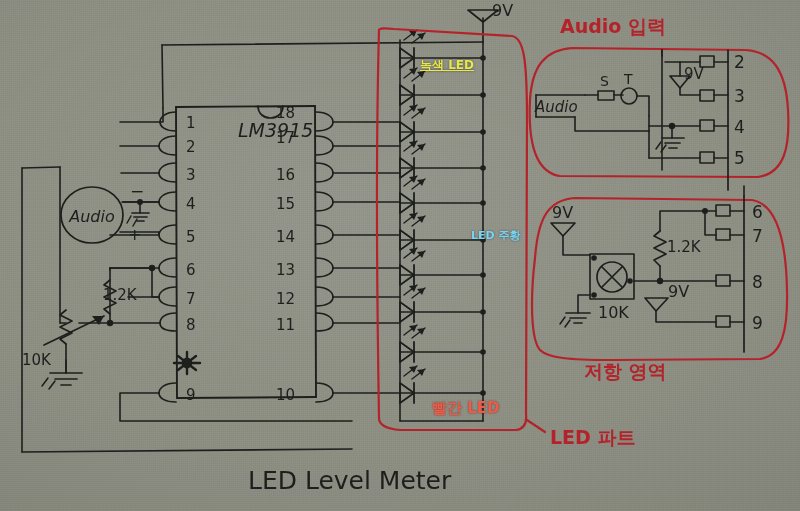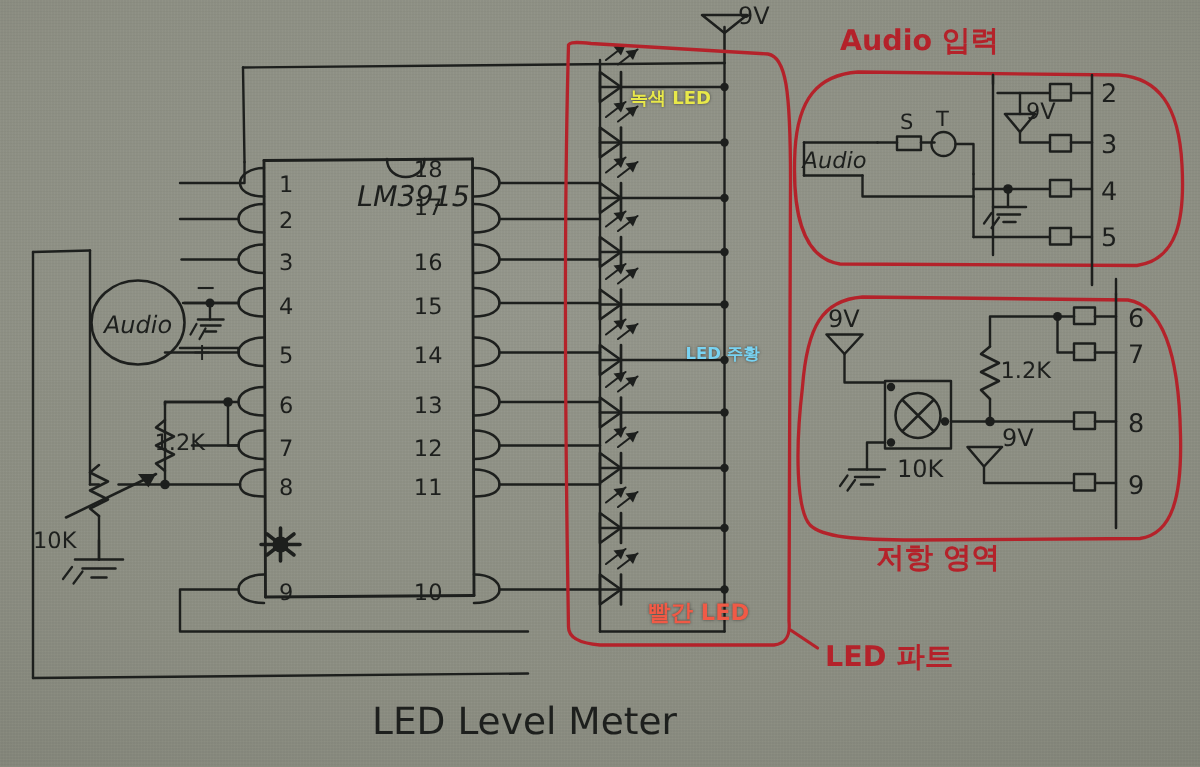--- a/index.html
+++ b/index.html
@@ -24,21 +24,21 @@
     opacity:.8;
   }
   svg#dw{position:absolute;left:0;top:0;width:800px;height:511px;}
   .ink{stroke:#1d1f1d;fill:none;stroke-linecap:round;stroke-linejoin:round;}
   .ink-f{fill:#1d1f1d;stroke:none;}
   .red{stroke:#b4222a;fill:none;stroke-linecap:round;stroke-linejoin:round;}
   text{font-family:"DejaVu Sans", sans-serif;}
   .hand{fill:#1d1f1d;font-family:"DejaVu Sans", sans-serif;}
   .handred{fill:#b4222a;font-family:"DejaVu Sans", sans-serif;}
   .ovl{position:absolute;white-space:nowrap;font-weight:bold;line-height:1;}
-  .ovl-green{color:#e8e84a;font-size:12px;text-shadow:0 0 2px rgba(0,0,0,.55);}
+  .ovl-green{color:#e8e84a;font-size:12px;text-shadow:0 0 2px rgba(0,0,0,.55);text-decoration:underline;}
   .ovl-cyan{color:#79d3f2;font-size:11px;text-shadow:0 0 2px rgba(0,0,0,.55);}
   .ovl-red{color:#f05a46;font-size:15px;text-shadow:0 0 2px rgba(0,0,0,.5);}
 </style>
 </head>
 <body>
 
 <div id="stage">
   <div class="paper"></div>
 
   <svg id="dw" viewBox="0 0 800 511">
@@ -408,15 +408,15 @@
       <text x="752" y="218">6</text>
       <text x="752" y="242">7</text>
       <text x="752" y="288">8</text>
       <text x="752" y="329">9</text>
     </g>
 
     <text class="hand" x="248" y="489" font-size="25">LED Level Meter</text>
   </svg>
 
   <div class="ovl ovl-green" style="left:420px;top:59px;">녹색 LED</div>
-  <div class="ovl ovl-cyan" style="left:457px;top:230px;">LED 주황</div>
+  <div class="ovl ovl-cyan" style="left:471px;top:230px;">LED 주황</div>
   <div class="ovl ovl-red" style="left:432px;top:401px;">빨간 LED</div>
 </div>
 
 </body></html>

